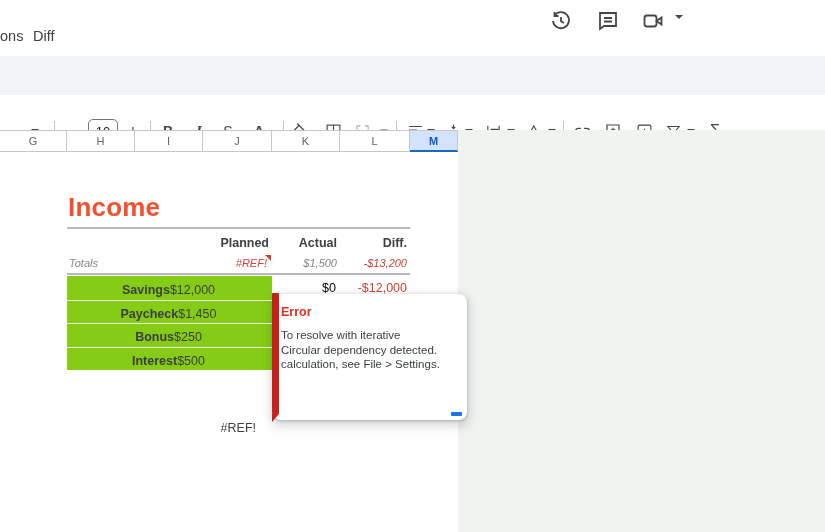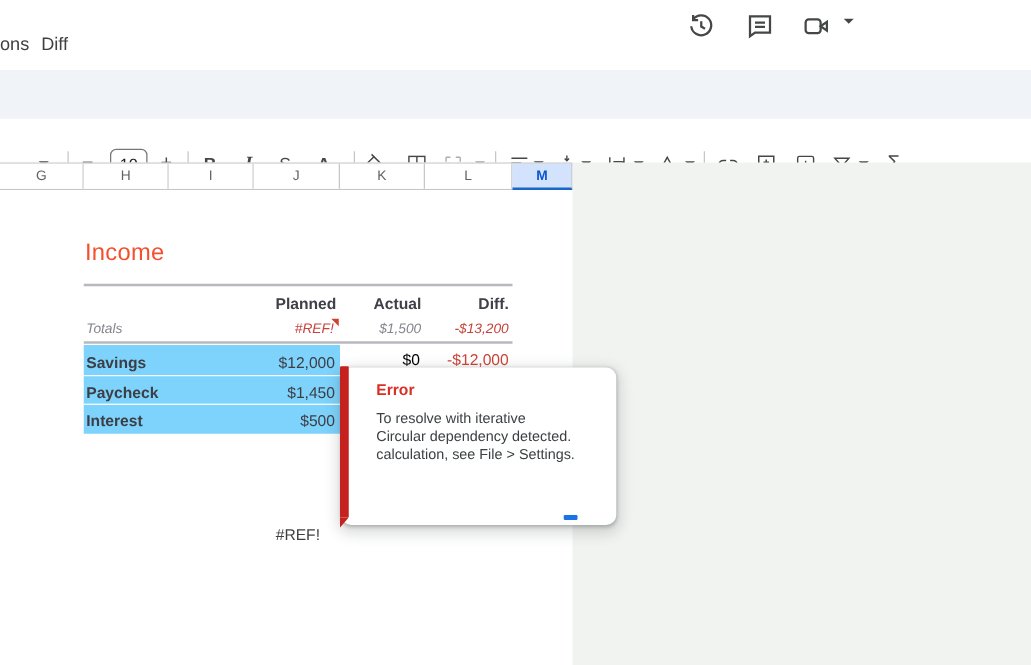--- a/index.html
+++ b/index.html
@@ -27,41 +27,41 @@
   .underbar { position:absolute; left:2px; bottom:-1px; width:16px; height:3px; }
 
   
   .col-header-row { position:absolute; left:0; top:130px; width:458px; height:22px; border-top:1px solid #C7C7C7; border-bottom:1px solid #C7C7C7; background:#fff; }
   .col-cell { position:absolute; top:0; height:20px; display:flex; align-items:center; justify-content:center;
               font-size:11px; color:#5F6368; border-right:1px solid #C7C7C7; background:#fff; }
   .col-cell.selected { background:#D3E3FD; color:#0B57D0; font-weight:700; border-bottom:2px solid #1A66C9; height:21px; }
   .gray-region { position:absolute; left:458px; top:130px; width:367px; height:402px; background:#F1F3F1; }
 
   
-  .income-title { position:absolute; left:68px; top:192px; font-size:19px; font-weight:400; color:#F4502E; letter-spacing:.2px; }
+  .income-title { position:absolute; left:68px; top:192px; font-size:26px; font-weight:700; color:#F4502E; letter-spacing:.2px; }
   .rule { position:absolute; left:67px; width:343px; height:2px; background:#B6B9BE; }
   .hdr-cell { position:absolute; height:16px; font-size:12.5px; font-weight:700; color:#3F4048; text-align:right; }
   .tot-cell { position:absolute; height:14px; font-size:11px; font-style:italic; text-align:right; color:#85858D; }
   .tot-cell.red { color:#C5443C; }
   .ref-corner { position:absolute; left:265px; top:255px; width:0; height:0; border-top:6px solid #D0422F; border-left:6px solid transparent; }
 
   .pink-rows { position:absolute; left:67px; top:276px; width:205px; }
-  .prow { width:205px; height:23.5px; background:#7dd3fc; border-top:1px solid rgba(255,255,255,.9);
-          display:flex; align-items:center; justify-content:space-between; padding:4px 4px 0 2px; }
+  .prow { width:205px; height:23.5px; background:#84cc16; border-top:1px solid rgba(255,255,255,.9);
+          display:flex; align-items:center; justify-content:center; padding:4px 4px 0 2px; }
   .prow:first-child { border-top:none; }
   .prow .lab { font-size:12.5px; font-weight:600; color:#3D3E45; }
   .prow .val { font-size:12.5px; color:#3D3E45; }
 
   .cell-abs { position:absolute; font-size:12.5px; text-align:right; }
   .red-val { color:#CC4539; }
   .footer-ref { position:absolute; left:203px; top:421px; width:53px; font-size:12.5px; color:#3F3F3F; text-align:right; }
 
   
-  .tooltip { position:absolute; left:273px; top:294px; width:220px; height:126px; background:#fff; border-radius:8px;
-             box-shadow:0 1px 3px rgba(60,64,67,.3), 0 4px 10px 3px rgba(60,64,67,.18); padding:11px 12px 0 28px; }
+  .tooltip { position:absolute; left:273px; top:294px; width:194px; height:126px; background:#fff; border-radius:8px;
+             box-shadow:0 1px 3px rgba(60,64,67,.3), 0 4px 10px 3px rgba(60,64,67,.18); padding:11px 12px 0 8px; }
   .tooltip .ttl { font-size:12.5px; font-weight:700; color:#D93025; margin-bottom:9px; }
   .tooltip .body { font-size:11.5px; color:#3C4043; line-height:14.5px; }
   .err-bar { position:absolute; left:272px; top:293px; width:7px; height:121px; background:#C5221F; border-radius:1px; }
   .err-bar-tip { position:absolute; left:272px; top:414px; width:0; height:0; border-top:8px solid #C5221F; border-right:7px solid transparent; }
   .fill-handle { position:absolute; left:451px; top:412px; width:11px; height:4px; background:#1A73E8; border-radius:1px; }
 </style>
 </head>
 <body>
 
 <div class="app">
@@ -228,20 +228,24 @@
   <div class="pink-rows">
     <div class="prow">
       <span class="lab">Savings</span>
       <span class="val">$12,000</span>
     </div>
     <div class="prow">
       <span class="lab">Paycheck</span>
       <span class="val">$1,450</span>
     </div>
     <div class="prow">
+      <span class="lab">Bonus</span>
+      <span class="val">$250</span>
+    </div>
+    <div class="prow">
       <span class="lab">Interest</span>
       <span class="val">$500</span>
     </div>
   </div>
 
   <div class="cell-abs" style="left:272px;top:281px;width:64px">$0</div>
   <div class="cell-abs red-val" style="left:340px;top:281px;width:67px">-$12,000</div>
 
   <div class="footer-ref">#REF!</div>
 

